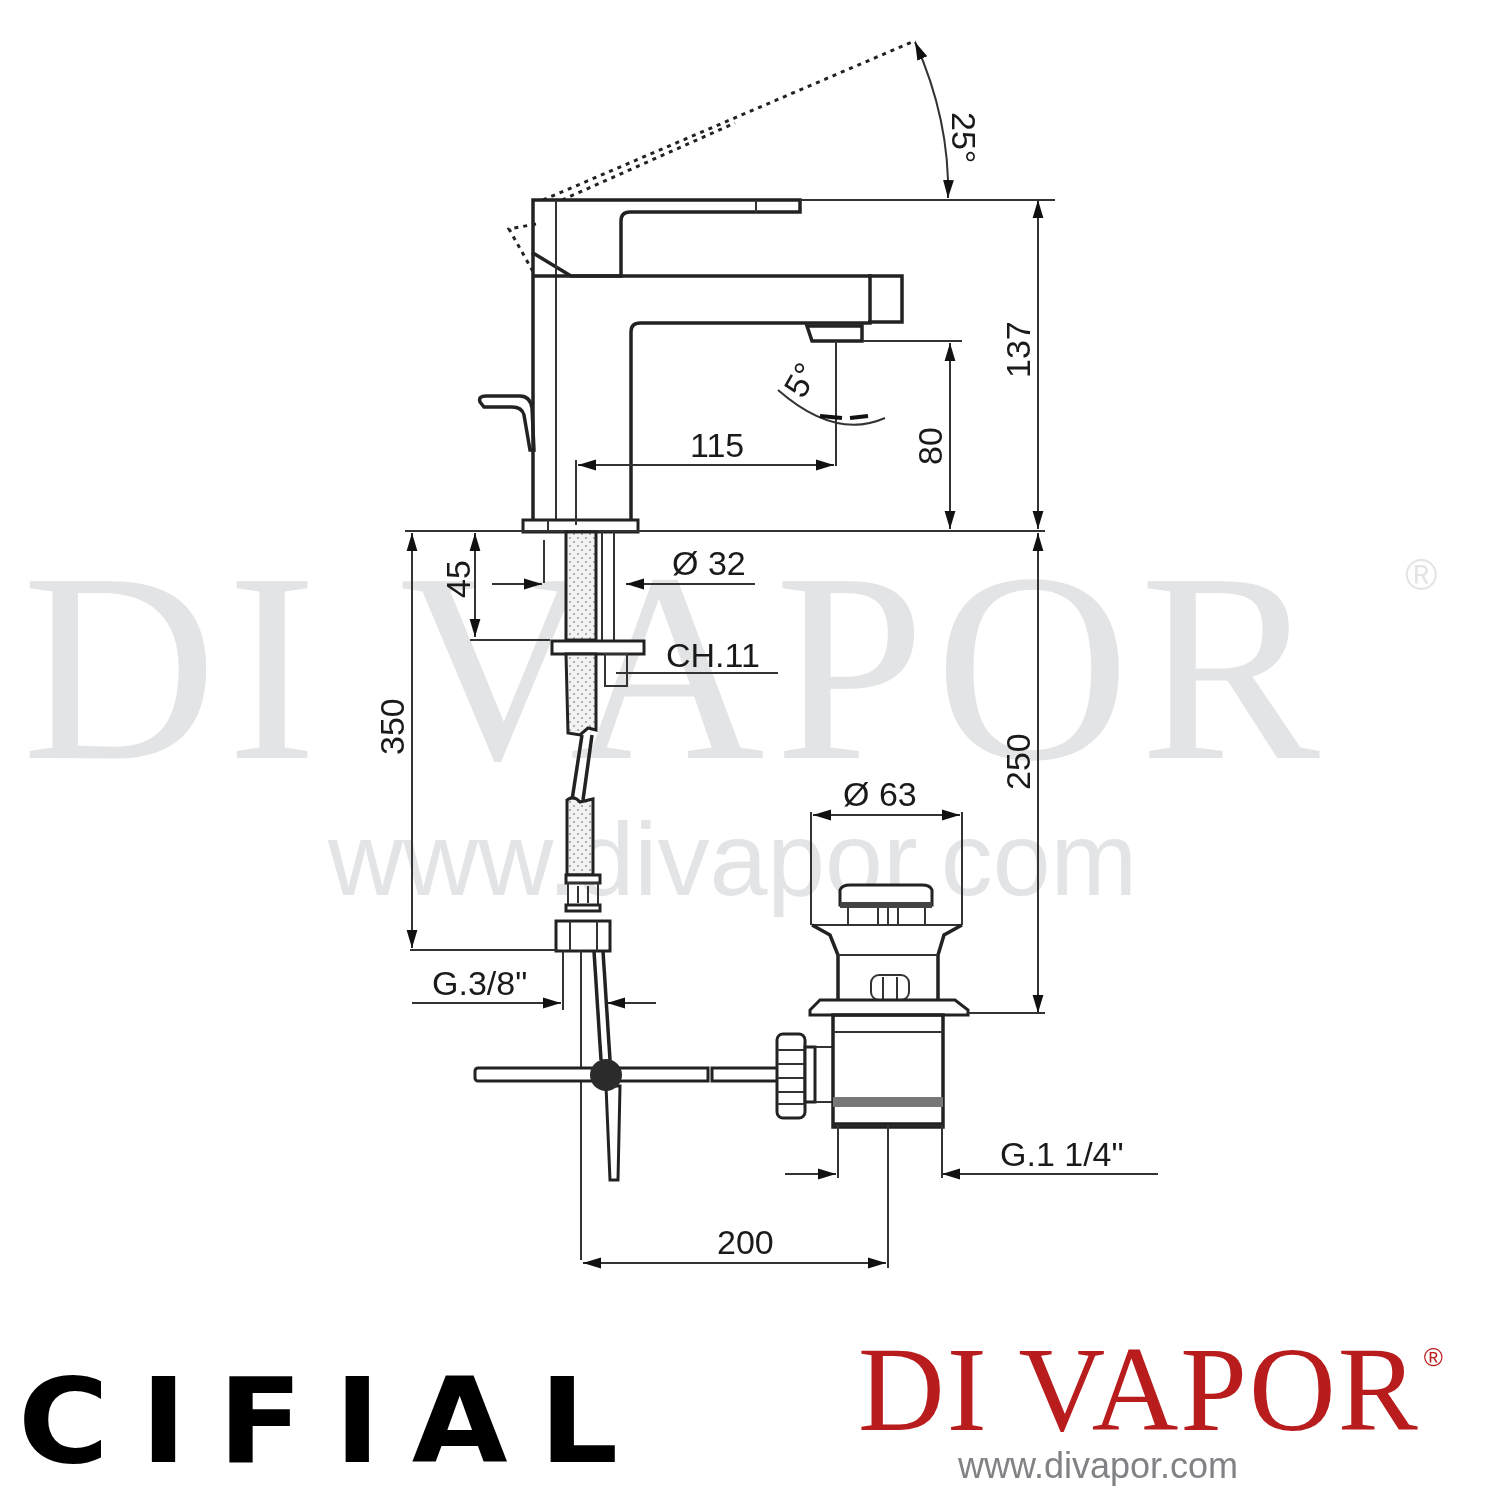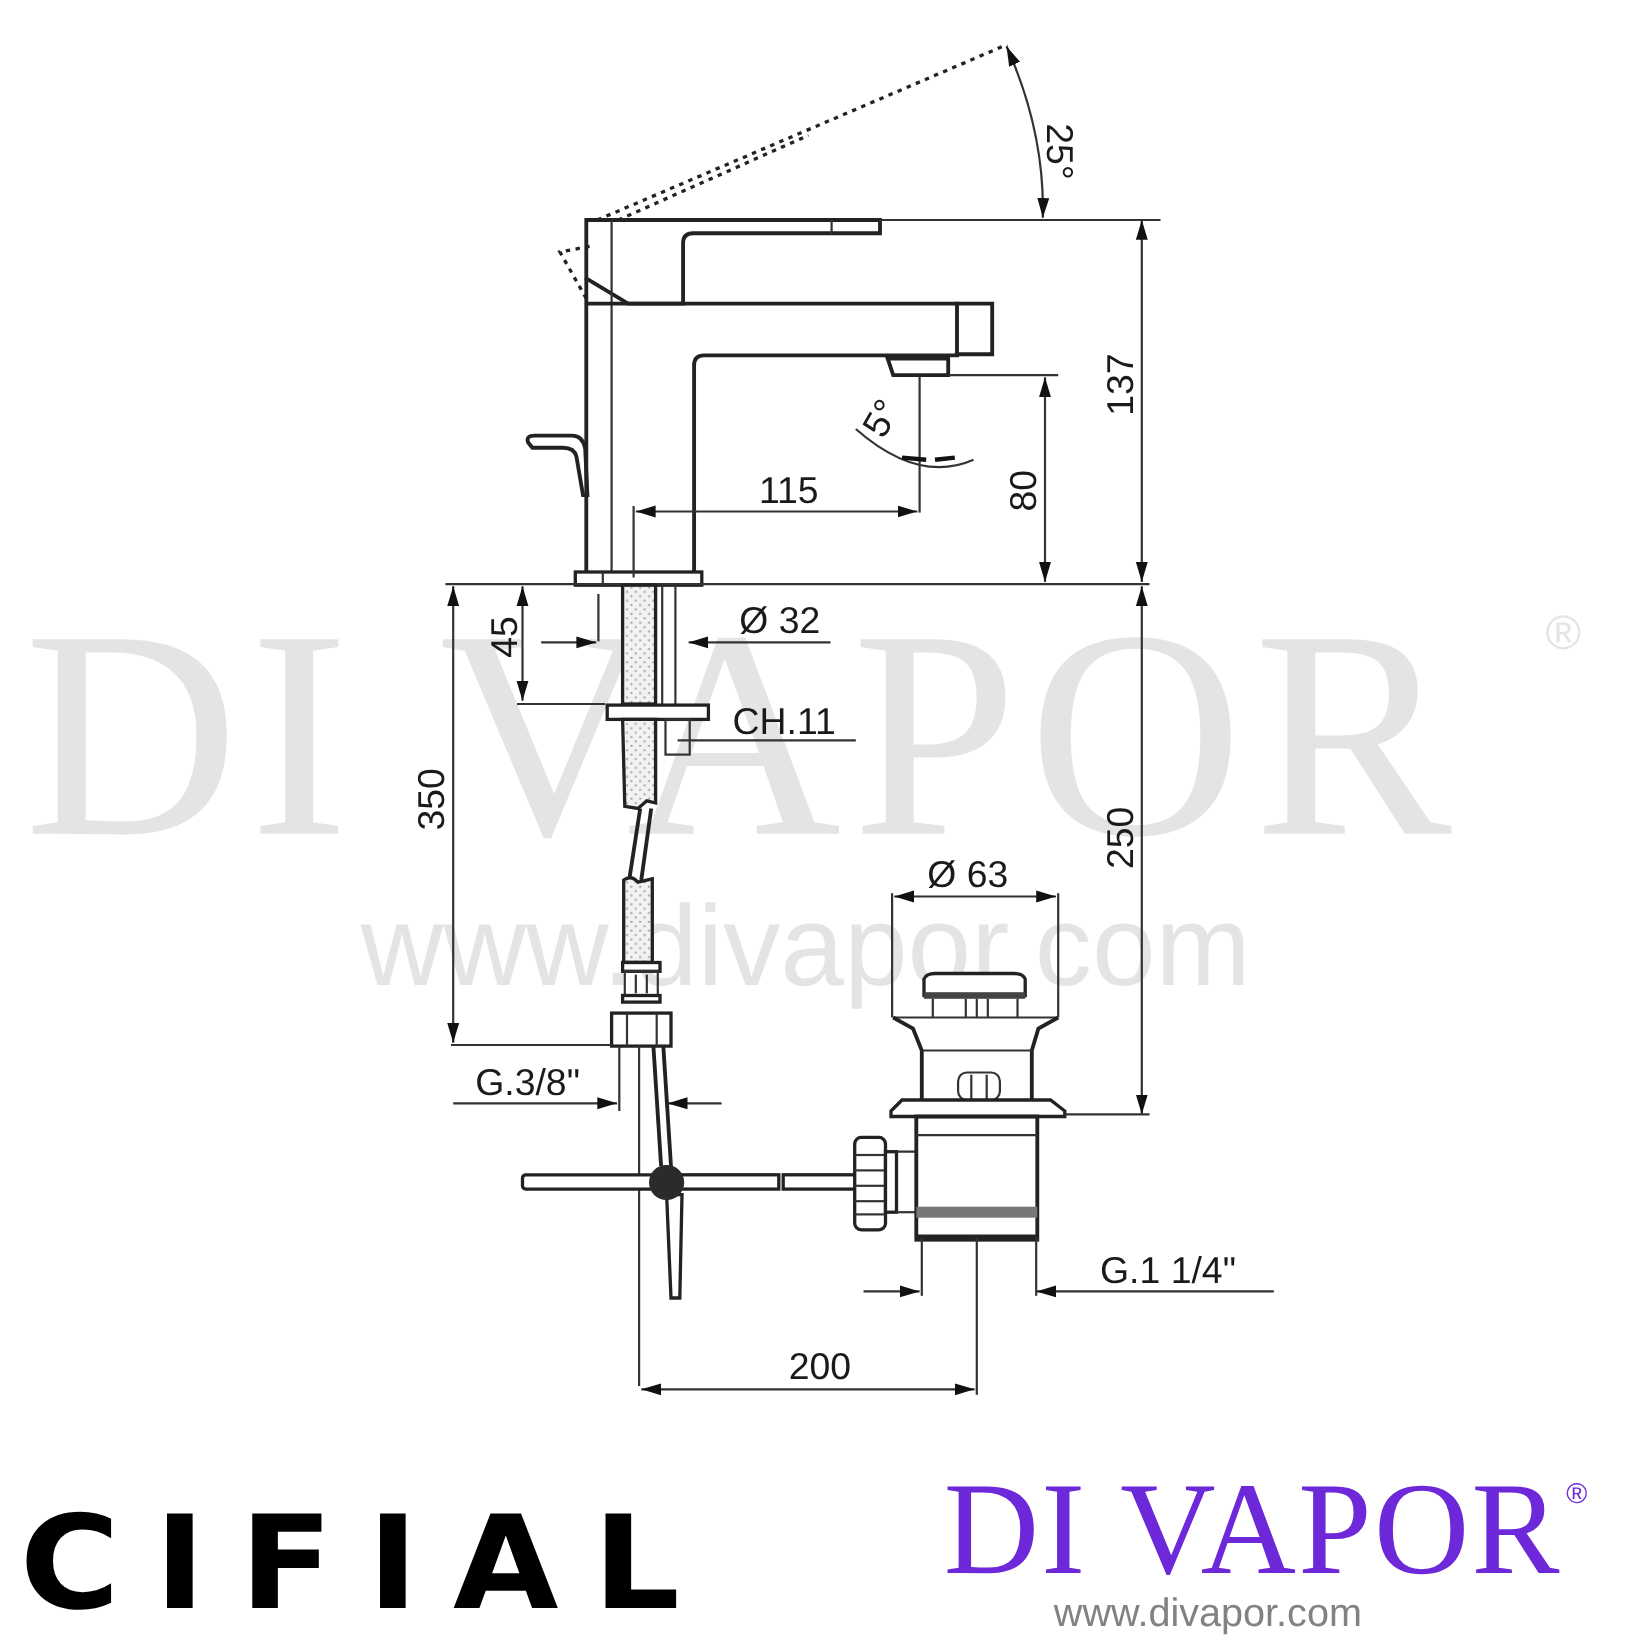--- a/index.html
+++ b/index.html
@@ -8,21 +8,21 @@
   .wm-big { font-family: "Liberation Serif", "DejaVu Serif", serif; fill: #e3e4e6; font-size: 270px; letter-spacing: 10px; }
   .wm-reg { font-family: "Liberation Sans", sans-serif; fill: #e3e4e6; font-size: 44px; }
   .wm-url { font-family: "Liberation Sans", sans-serif; fill: #e3e4e6; font-size: 104px; font-weight: 300; }
   .dim { font-family: "Liberation Sans", "DejaVu Sans", sans-serif; font-size: 34px; fill: #1a1a1a; }
   .thin { stroke: #333; stroke-width: 2; fill: none; }
   .thick { stroke: #222; stroke-width: 3.5; fill: none; }
   .dash { stroke: #222; stroke-width: 3; fill: none; stroke-dasharray: 4 5; }
   .fillw { fill: #ffffff; stroke: #222; stroke-width: 3; }
   .hatch { fill: url(#hatchpat); stroke: #222; stroke-width: 3; }
   .logo-cifial { position: absolute; left: 18px; top: 1362px; font-family: "DejaVu Sans", sans-serif; font-size: 118px; font-weight: 700; letter-spacing: 30px; color: #000; line-height: 1; transform: scaleX(1.05); transform-origin: left top; }
-  .logo-divapor { position: absolute; left: 858px; top: 1330px; font-family: "Liberation Serif", "DejaVu Serif", serif; font-size: 120px; color: #6d28d9; line-height: 1; letter-spacing: 2px; }
+  .logo-divapor { position: absolute; left: 858px; top: 1330px; font-family: "Liberation Serif", "DejaVu Serif", serif; font-size: 120px; color: #b91c1c; line-height: 1; letter-spacing: 2px; }
   .logo-divapor .reg { font-family: "Liberation Sans", sans-serif; font-size: 26px; vertical-align: top; position: relative; top: 14px; margin-left: 4px; }
   .logo-url { position: absolute; left: 958px; top: 1448px; font-family: "Liberation Sans", sans-serif; font-size: 36px; color: #808285; line-height: 1; }
 </style>
 </head>
 <body>
 
 <svg id="canvas" viewBox="0 0 1500 1500" xmlns="http://www.w3.org/2000/svg">
   <defs>
     <pattern id="hatchpat" width="8" height="8" patternUnits="userSpaceOnUse">
       <rect width="8" height="8" fill="#f2f2f2"></rect>

